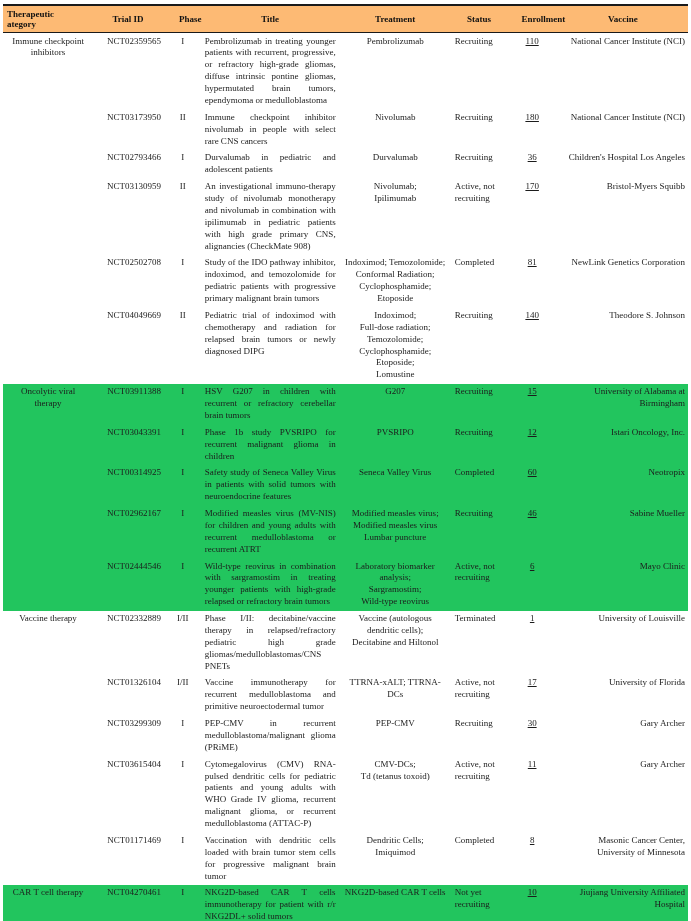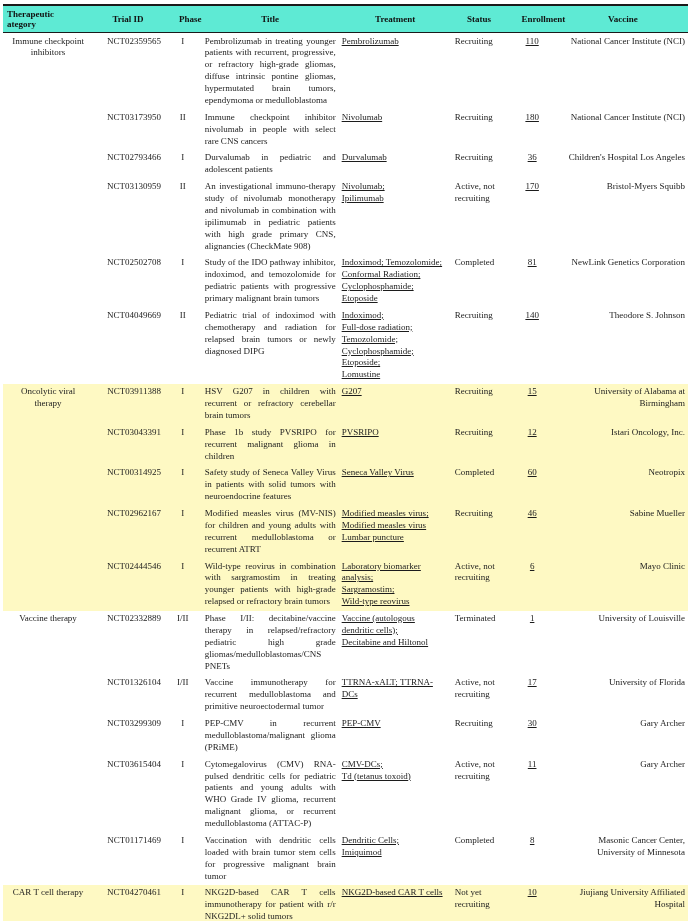--- a/index.html
+++ b/index.html
@@ -2,37 +2,37 @@
 <html><head>
 <meta charset="utf-8">
 <style>
   html,body{margin:0;padding:0;background:#ffffff;}
   body{width:691px;font-family:"Liberation Serif", serif;color:#1c1c1c;}
   .page{width:691px;box-sizing:border-box;padding:4px 3px 6px 3px;}
   .caption{font-size:10px;margin:2px 0 5px 1px;color:#111;}
   .caption b{font-weight:bold;margin-right:4px;}
   table.trials{width:100%;border-collapse:collapse;table-layout:fixed;}
   thead th{
-    background:#5eead4;
+    background:#fdba74;
     border-top:2px solid #1a1a1a;
     border-bottom:1px solid #1a1a1a;
     font-weight:bold;font-size:9px;
     padding:3px 15px;text-align:center;vertical-align:middle;color:#111;
   }
   thead th.first{text-align:left;padding-left:4px;}
   tbody td{
     font-size:9px;line-height:1.32;vertical-align:top;
     padding:2.5px 3px;color:#1c1c1c;background:#ffffff;
   }
-  tbody tr.shaded td{background:#fef9c3;}
+  tbody tr.shaded td{background:#22c55e;}
   td.cat{text-align:center;padding-left:4px;font-family:Liberation Serif, serif;}
   td.trial{text-align:right;}
   td.phase{text-align:center;}
   td.title{text-align:justify;}
-  td.treat{text-align:left;white-space:pre-line;text-decoration:underline;}
+  td.treat{text-align:center;white-space:pre-line;}
   td.status{text-align:left;}
   td.enroll{text-align:center;text-decoration:underline;}
   td.sponsor{text-align:right;}
 </style>
 </head>
 <body>
 
 <div class="page">
 
   <table class="trials">

